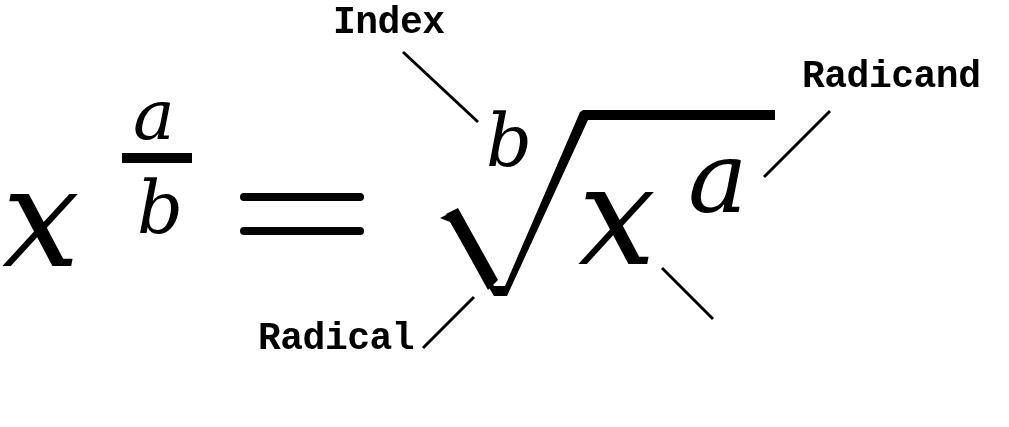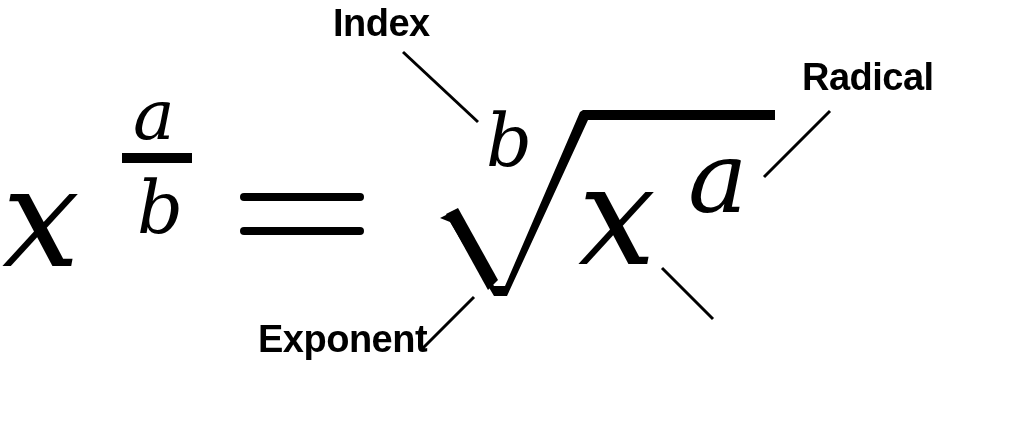--- a/index.html
+++ b/index.html
@@ -1,20 +1,20 @@
 <!DOCTYPE html>
 <html><head>
   <meta charset="utf-8">
   <style>
     html, body { margin: 0; padding: 0; background: #ffffff; }
     body { width: 1009px; height: 427px; position: relative; overflow: hidden; }
     .stage { position: absolute; left: 0; top: 0; width: 1009px; height: 427px; }
     .label {
       position: absolute;
-      font-family: Liberation Sans, sans-serif;
+      font-family: Liberation Mono, monospace;
       font-weight: bold;
       color: #000000;
       font-size: 38px;
       line-height: 1;
       letter-spacing: -0.5px;
       white-space: nowrap;
       text-align: right;
     }
     .math {
       position: absolute;
@@ -57,19 +57,19 @@
     </g>
 
     <line x1="403" y1="52" x2="478" y2="122" stroke="#000" stroke-width="3"></line>
     <line x1="830" y1="111" x2="764" y2="177" stroke="#000" stroke-width="3"></line>
     <line x1="474" y1="297" x2="423" y2="348" stroke="#000" stroke-width="3"></line>
     <line x1="662" y1="268" x2="713" y2="319" stroke="#000" stroke-width="3"></line>
   </svg>
 
   <div class="label" style="left:333px; top:4px;">Index</div>
 
-  <div class="label" style="left:802px; top:58px;">Radical</div>
+  <div class="label" style="left:802px; top:58px;">Radicand</div>
 
-  <div class="label" style="left:258px; top:320px;">Exponent</div>
+  <div class="label" style="left:258px; top:320px;">Radical</div>
 
 
 
 </div>
 
 </body></html>

